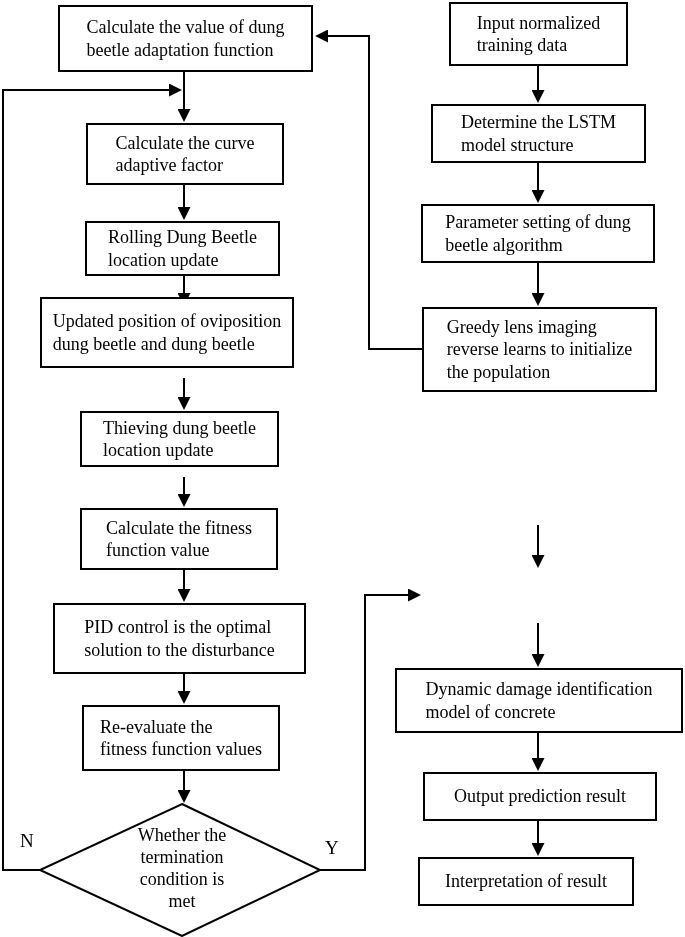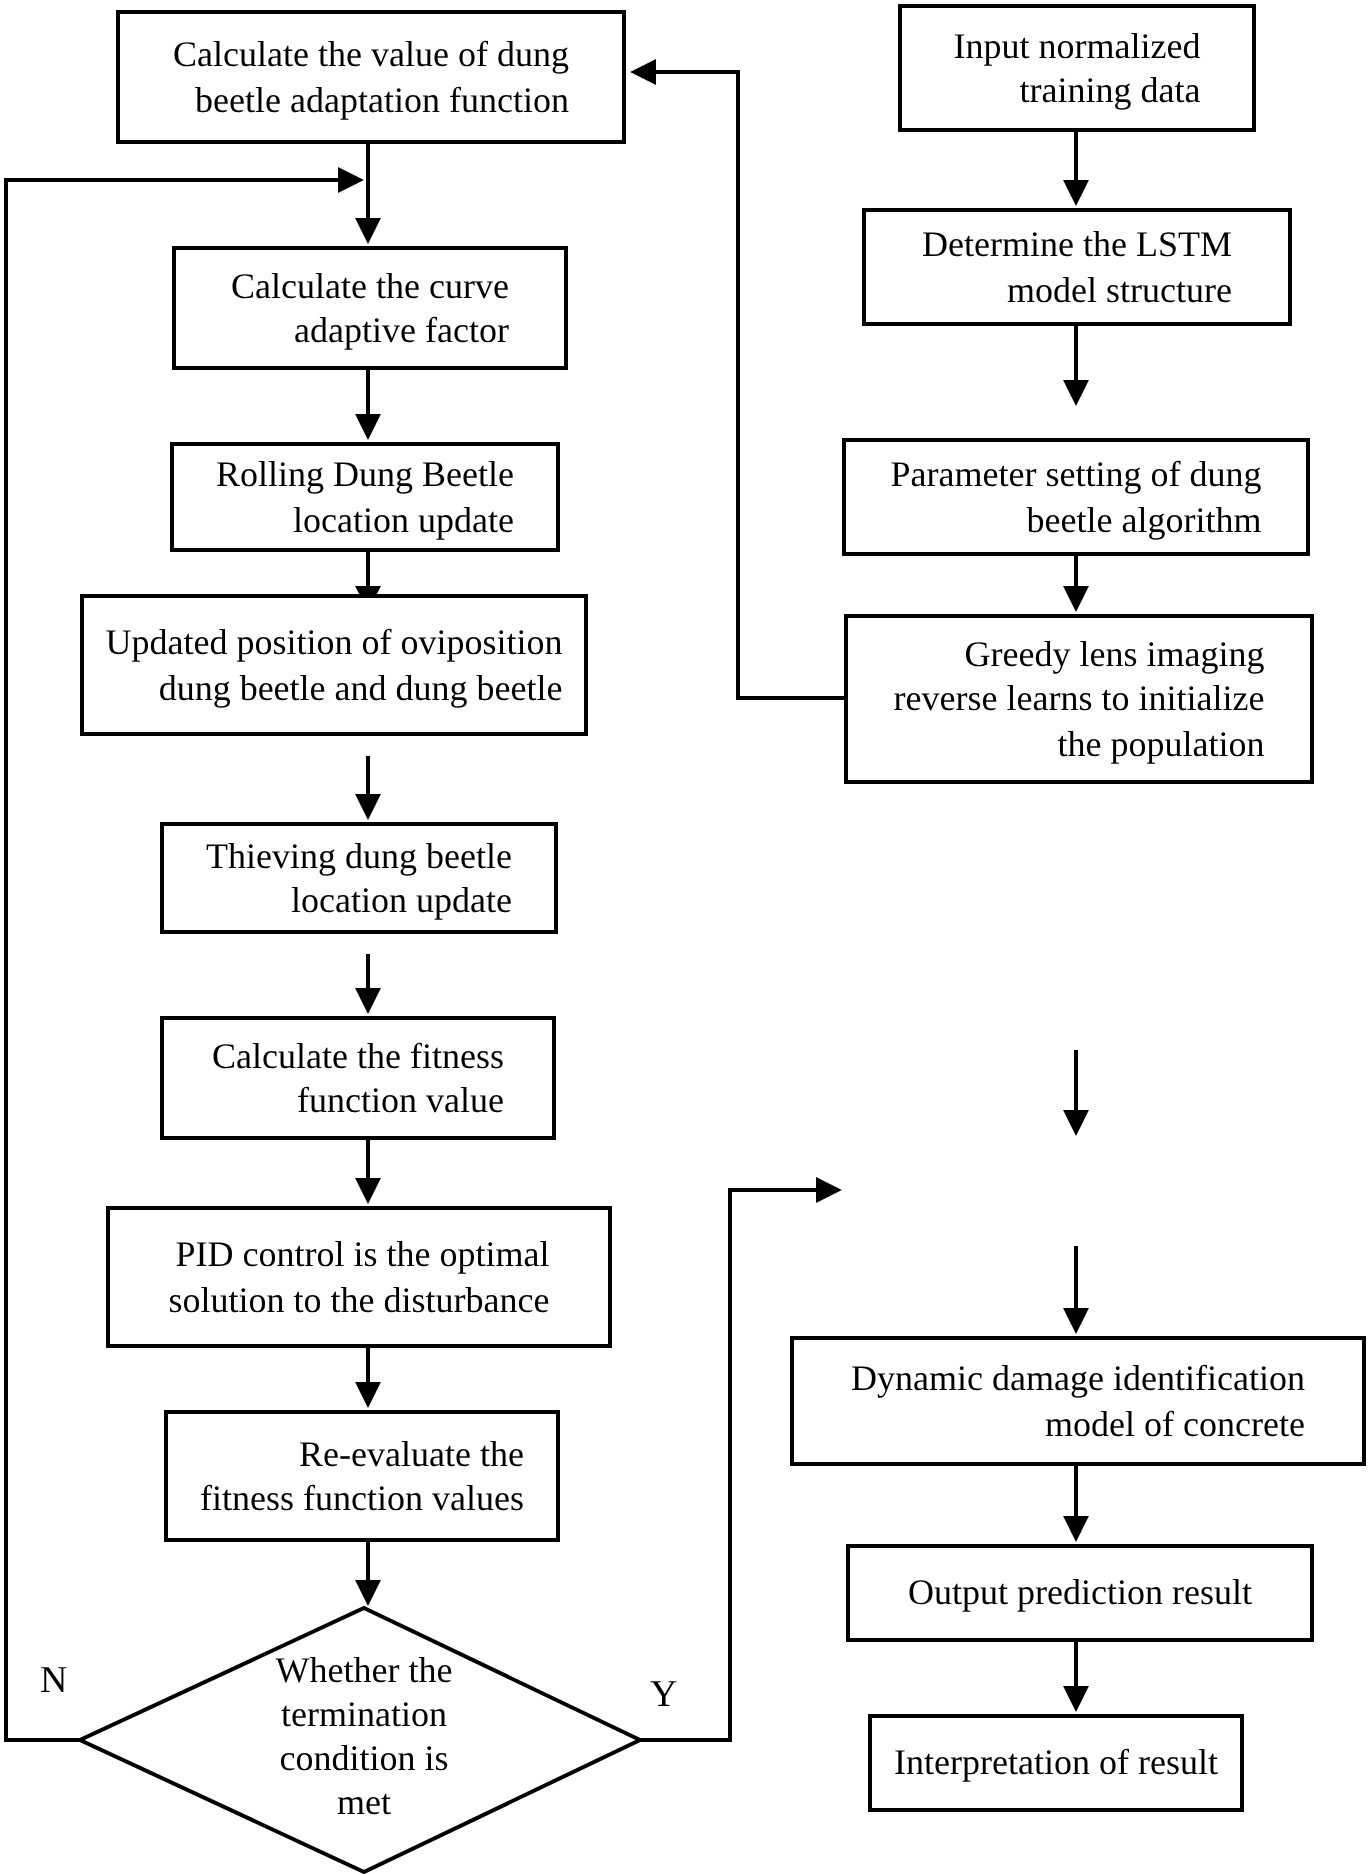--- a/index.html
+++ b/index.html
@@ -1,20 +1,20 @@
 <!DOCTYPE html>
 <html><head>
 <meta charset="utf-8">
 <style>
   html,body{margin:0;padding:0;background:#fff;}
   #stage{position:relative;width:685px;height:937px;background:#fff;overflow:hidden;
          font-family:"Liberation Serif","DejaVu Serif",serif;color:#000;}
   #connectors{position:absolute;left:0;top:0;width:685px;height:937px;}
   .box{position:absolute;box-sizing:border-box;border:2px solid #000;background:#fff;
-       display:flex;align-items:center;justify-content:center;text-align:right;
+       display:flex;align-items:center;justify-content:center;text-align:left;
        white-space:pre-line;font-size:18px;line-height:1.25;padding:2px 4px;}
   .dtext{position:absolute;display:flex;align-items:center;justify-content:center;
          text-align:center;white-space:pre-line;font-size:18px;line-height:1.22;}
   .branch-label{position:absolute;font-size:19px;}
 </style>
 </head>
 <body>
 
 <div id="stage">
 
@@ -72,23 +72,23 @@
 termination
 condition is
 met</div>
   <span class="branch-label" style="left:20px;top:830px">N</span>
   <span class="branch-label" style="left:325px;top:837px">Y</span>
 
   <div class="box" style="left:449px;top:2px;width:179px;height:64px">Input normalized
 training data</div>
   <div class="box" style="left:431px;top:104px;width:215px;height:59px">Determine the LSTM
 model structure</div>
-  <div class="box" style="left:421px;top:219px;width:234px;height:59px">Parameter setting of dung
+  <div class="box" style="left:421px;top:204px;width:234px;height:59px">Parameter setting of dung
 beetle algorithm</div>
   <div class="box" style="left:422px;top:307px;width:235px;height:85px">Greedy lens imaging
 reverse learns to initialize
 the population</div>
   <div class="box" style="left:423px;top:772px;width:234px;height:49px">Output prediction result</div>
   <div class="box" style="left:395px;top:668px;width:288px;height:65px">Dynamic damage identification
 model of concrete</div>
-  <div class="box" style="left:434px;top:857px;width:188px;height:49px">Interpretation of result</div>
+  <div class="box" style="left:418px;top:857px;width:216px;height:49px">Interpretation of result</div>
 
 </div>
 
 </body></html>

